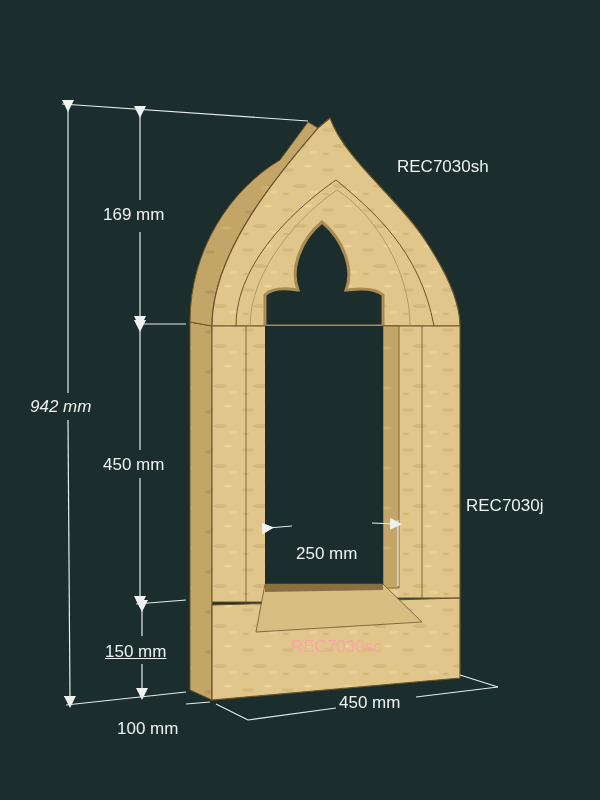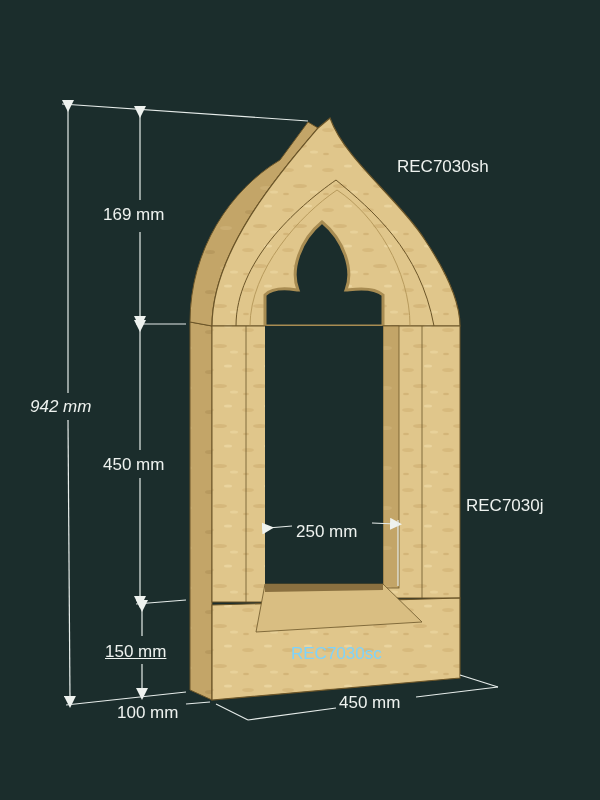--- a/index.html
+++ b/index.html
@@ -1,21 +1,21 @@
 <!DOCTYPE html>
 <html><head>
 <meta charset="utf-8">
 <style>
   html, body { margin: 0; padding: 0; }
   body { width: 600px; height: 800px; background: #1b2d2c; overflow: hidden; position: relative;
          font-family: "Liberation Sans", "DejaVu Sans", sans-serif; }
   #stage { position: absolute; left: 0; top: 0; width: 600px; height: 800px; }
   .dim-label { position: absolute; color: #eef2ef; font-size: 17px; white-space: nowrap; line-height: 1; }
   .part-label { position: absolute; color: #eef2ef; font-size: 17px; white-space: nowrap; line-height: 1; }
-  .part-label.dark { color: #7dd3fc; margin-top: 7px; }
+  .part-label.dark { color: #fca5a5; }
 </style>
 </head>
 <body>
 
 <div id="stage">
   <svg width="600" height="800" viewBox="0 0 600 800" xmlns="http://www.w3.org/2000/svg">
     <defs>
       <pattern id="stone" width="40" height="40" patternUnits="userSpaceOnUse">
         <rect width="40" height="40" fill="#e0c68b"></rect>
         <ellipse cx="8" cy="10" rx="6" ry="2" fill="#d3b678" opacity="0.7"></ellipse>
@@ -95,21 +95,21 @@
       <line x1="372" y1="523" x2="396" y2="524" marker-end="url(#arrowhead)"></line>
       <line x1="398" y1="520" x2="398" y2="586"></line>
     </g>
   </svg>
 
   
   <div class="dim-label" style="left:30px; top:398px;font-style:italic;">942 mm</div>
   <div class="dim-label" style="left:103px; top:206px;">169 mm</div>
   <div class="dim-label" style="left:103px; top:456px;">450 mm</div>
   <div class="dim-label" style="left:105px; top:643px;text-decoration:underline;">150 mm</div>
-  <div class="dim-label" style="left:117px; top:704px;">100 mm</div>
+  <div class="dim-label" style="left:117px; top:720px;">100 mm</div>
   <div class="dim-label" style="left:339px; top:694px;">450 mm</div>
-  <div class="dim-label" style="left:296px; top:523px;">250 mm</div>
+  <div class="dim-label" style="left:296px; top:545px;">250 mm</div>
 
   
   <div class="part-label" style="left:397px; top:158px;">REC7030sh</div>
   <div class="part-label" style="left:466px; top:453px;margin-top:44px;">REC7030j</div>
   <div class="part-label dark" style="left:291px; top:638px;">REC7030sc</div>
 </div>
 
 </body></html>

